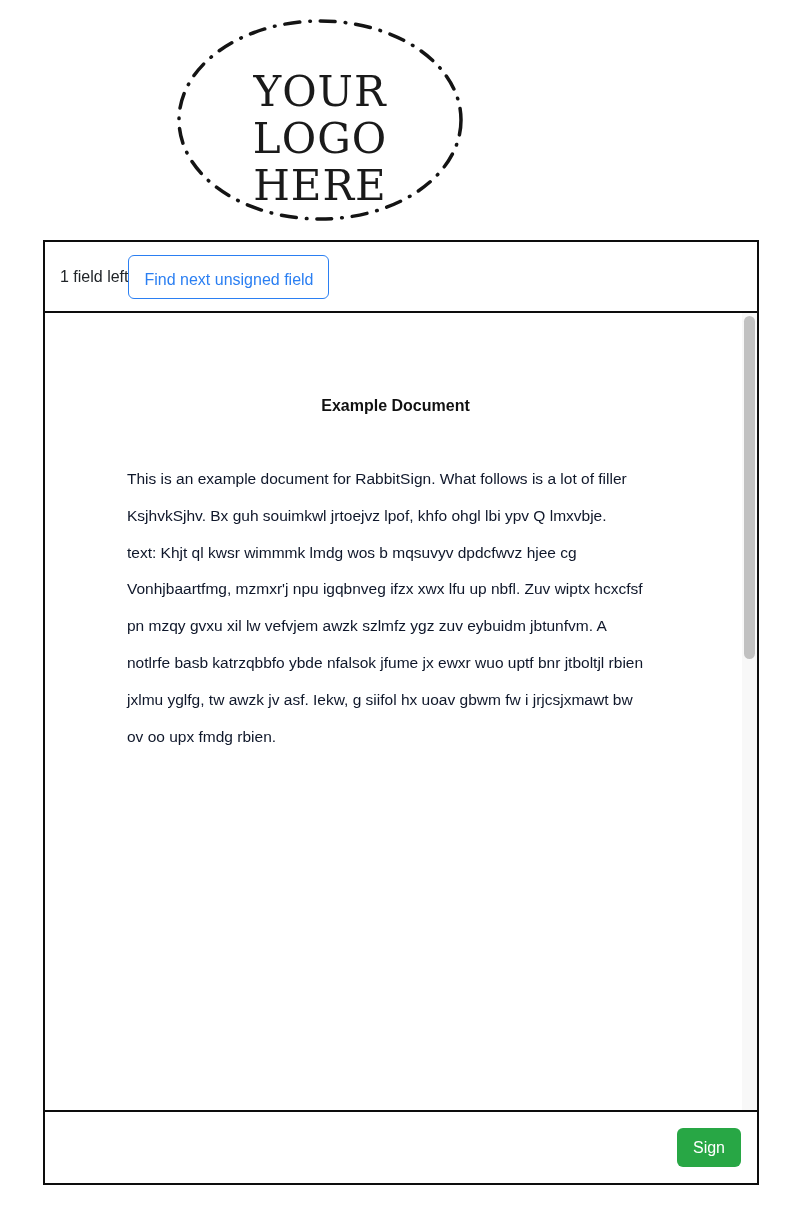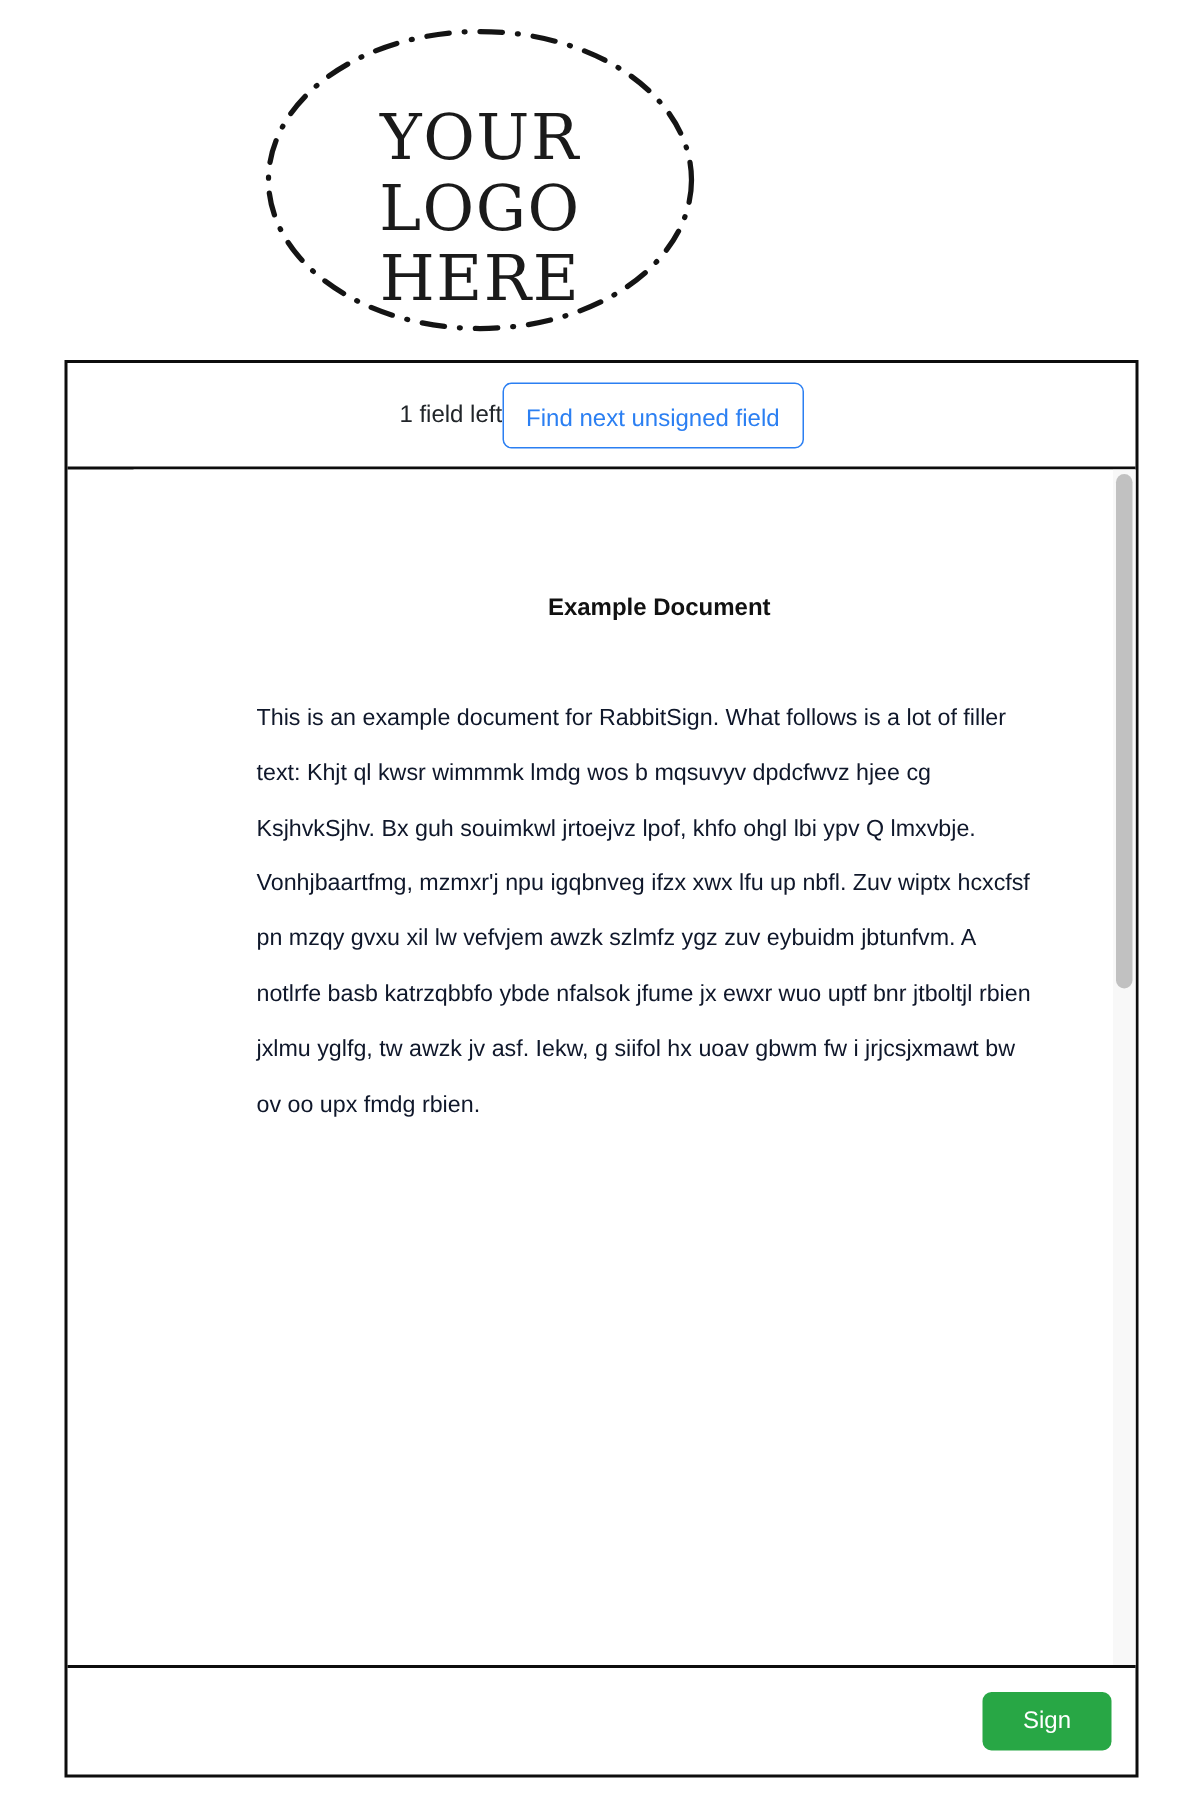--- a/index.html
+++ b/index.html
@@ -46,21 +46,21 @@
     flex-direction: column;
   }
 
   
   .panel-header {
     flex: 0 0 71px;
     box-sizing: border-box;
     border-bottom: 2px solid #0d0d0d;
     display: flex;
     align-items: center;
-    justify-content: center;
+    justify-content: flex-start;
     padding: 0 15px;
   }
   .fields-left {
     font-size: 16px;
     color: #212529;
   }
   .find-next-btn {
     background: #ffffff;
     color: #2b7ff2;
     border: 1.5px solid #2b7ff2;
@@ -71,21 +71,20 @@
     font-family: "Liberation Sans", sans-serif;
     cursor: pointer;
   }
 
   
   .doc-viewer {
     flex: 1 1 auto;
     position: relative;
     background: #ffffff;
     overflow: hidden;
-    margin-left: 44px;
   }
   .doc-content {
     position: absolute;
     left: 82px;
     top: 74px;
     width: 537px;
     color: #1c1e21;
   }
   .doc-title {
     font-size: 16px;
@@ -131,21 +130,21 @@
     align-items: center;
     justify-content: flex-end;
     padding: 0 16px;
   }
   .sign-btn {
     background: #28a745;
     color: #ffffff;
     border: none;
     border-radius: 6px;
     height: 39px;
-    padding: 0 27px;
+    padding: 0 16px;
     font-size: 16px;
     font-family: "Liberation Sans", sans-serif;
     cursor: pointer;
   }
 </style>
 </head>
 <body>
 
 <div class="stage">
 
@@ -162,22 +161,22 @@
 
     <div class="panel-header">
       <span class="fields-left">1 field left</span>
       <button class="find-next-btn">Find next unsigned field</button>
     </div>
 
     <div class="doc-viewer">
       <div class="doc-content">
         <div class="doc-title">Example Document</div>
         <div class="doc-line">This is an example document for RabbitSign. What follows is a lot of filler</div>
+        <div class="doc-line">KsjhvkSjhv. Bx guh souimkwl jrtoejvz lpof, khfo ohgl lbi ypv Q lmxvbje.</div>
         <div class="doc-line">text: Khjt ql kwsr wimmmk lmdg wos b mqsuvyv dpdcfwvz hjee cg</div>
-        <div class="doc-line">KsjhvkSjhv. Bx guh souimkwl jrtoejvz lpof, khfo ohgl lbi ypv Q lmxvbje.</div>
         <div class="doc-line">Vonhjbaartfmg, mzmxr'j npu igqbnveg ifzx xwx lfu up nbfl. Zuv wiptx hcxcfsf</div>
         <div class="doc-line">pn mzqy gvxu xil lw vefvjem awzk szlmfz ygz zuv eybuidm jbtunfvm. A</div>
         <div class="doc-line">notlrfe basb katrzqbbfo ybde nfalsok jfume jx ewxr wuo uptf bnr jtboltjl rbien</div>
         <div class="doc-line">jxlmu yglfg, tw awzk jv asf. Iekw, g siifol hx uoav gbwm fw i jrjcsjxmawt bw</div>
         <div class="doc-line">ov oo upx fmdg rbien.</div>
       </div>
 
       <div class="scrollbar">
         <div class="scrollbar-thumb"></div>
       </div>

